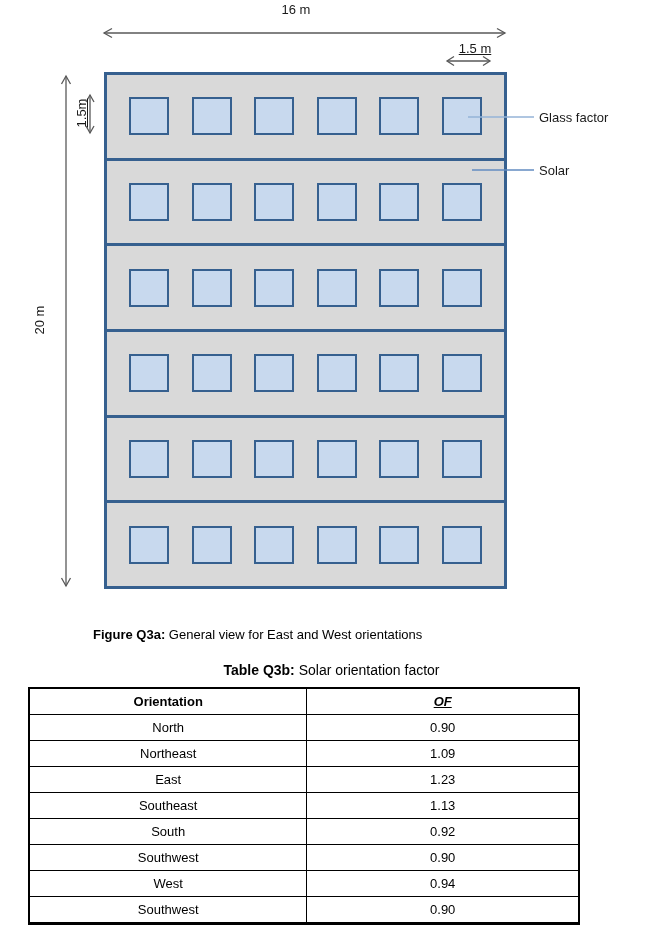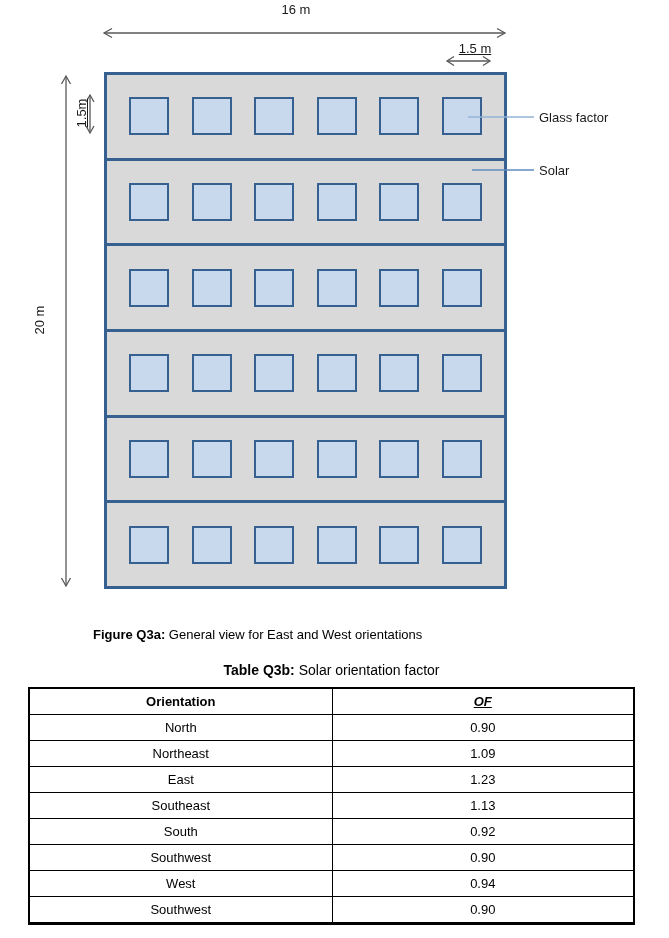--- a/index.html
+++ b/index.html
@@ -46,21 +46,21 @@
   .dim-15m-left{left:60px;top:105px;width:44px;height:16px;text-align:center;text-decoration:underline;transform:rotate(-90deg);}
   .ann-glass{left:539px;top:110px;}
   .ann-wall{left:539px;top:163px;}
   
   .caption{position:absolute;left:93px;top:605px;font-size:13px;margin-top:22px;}
   .caption b{font-weight:bold;}
   .table-title{position:absolute;left:28px;top:662px;width:607px;text-align:center;font-size:14px;}
   .table-title b{font-weight:bold;}
   
   table.q-table{
-    position:absolute;left:28px;top:687px;width:607px;
+    position:absolute;left:28px;top:687px;width:552px;
     border-collapse:collapse;font-size:13px;z-index:2;
     border:2px solid #000;border-bottom:3px solid #000;
   }
   table.q-table td{
     border:1px solid #000;height:25px;text-align:center;vertical-align:middle;padding:0;
   }
   table.q-table col.c1{width:304px;}
   table.q-table col.c2{width:303px;}
   td.hdr{font-weight:bold;}
   td.hdr-of{font-weight:bold;font-style:italic;text-decoration:underline;}

